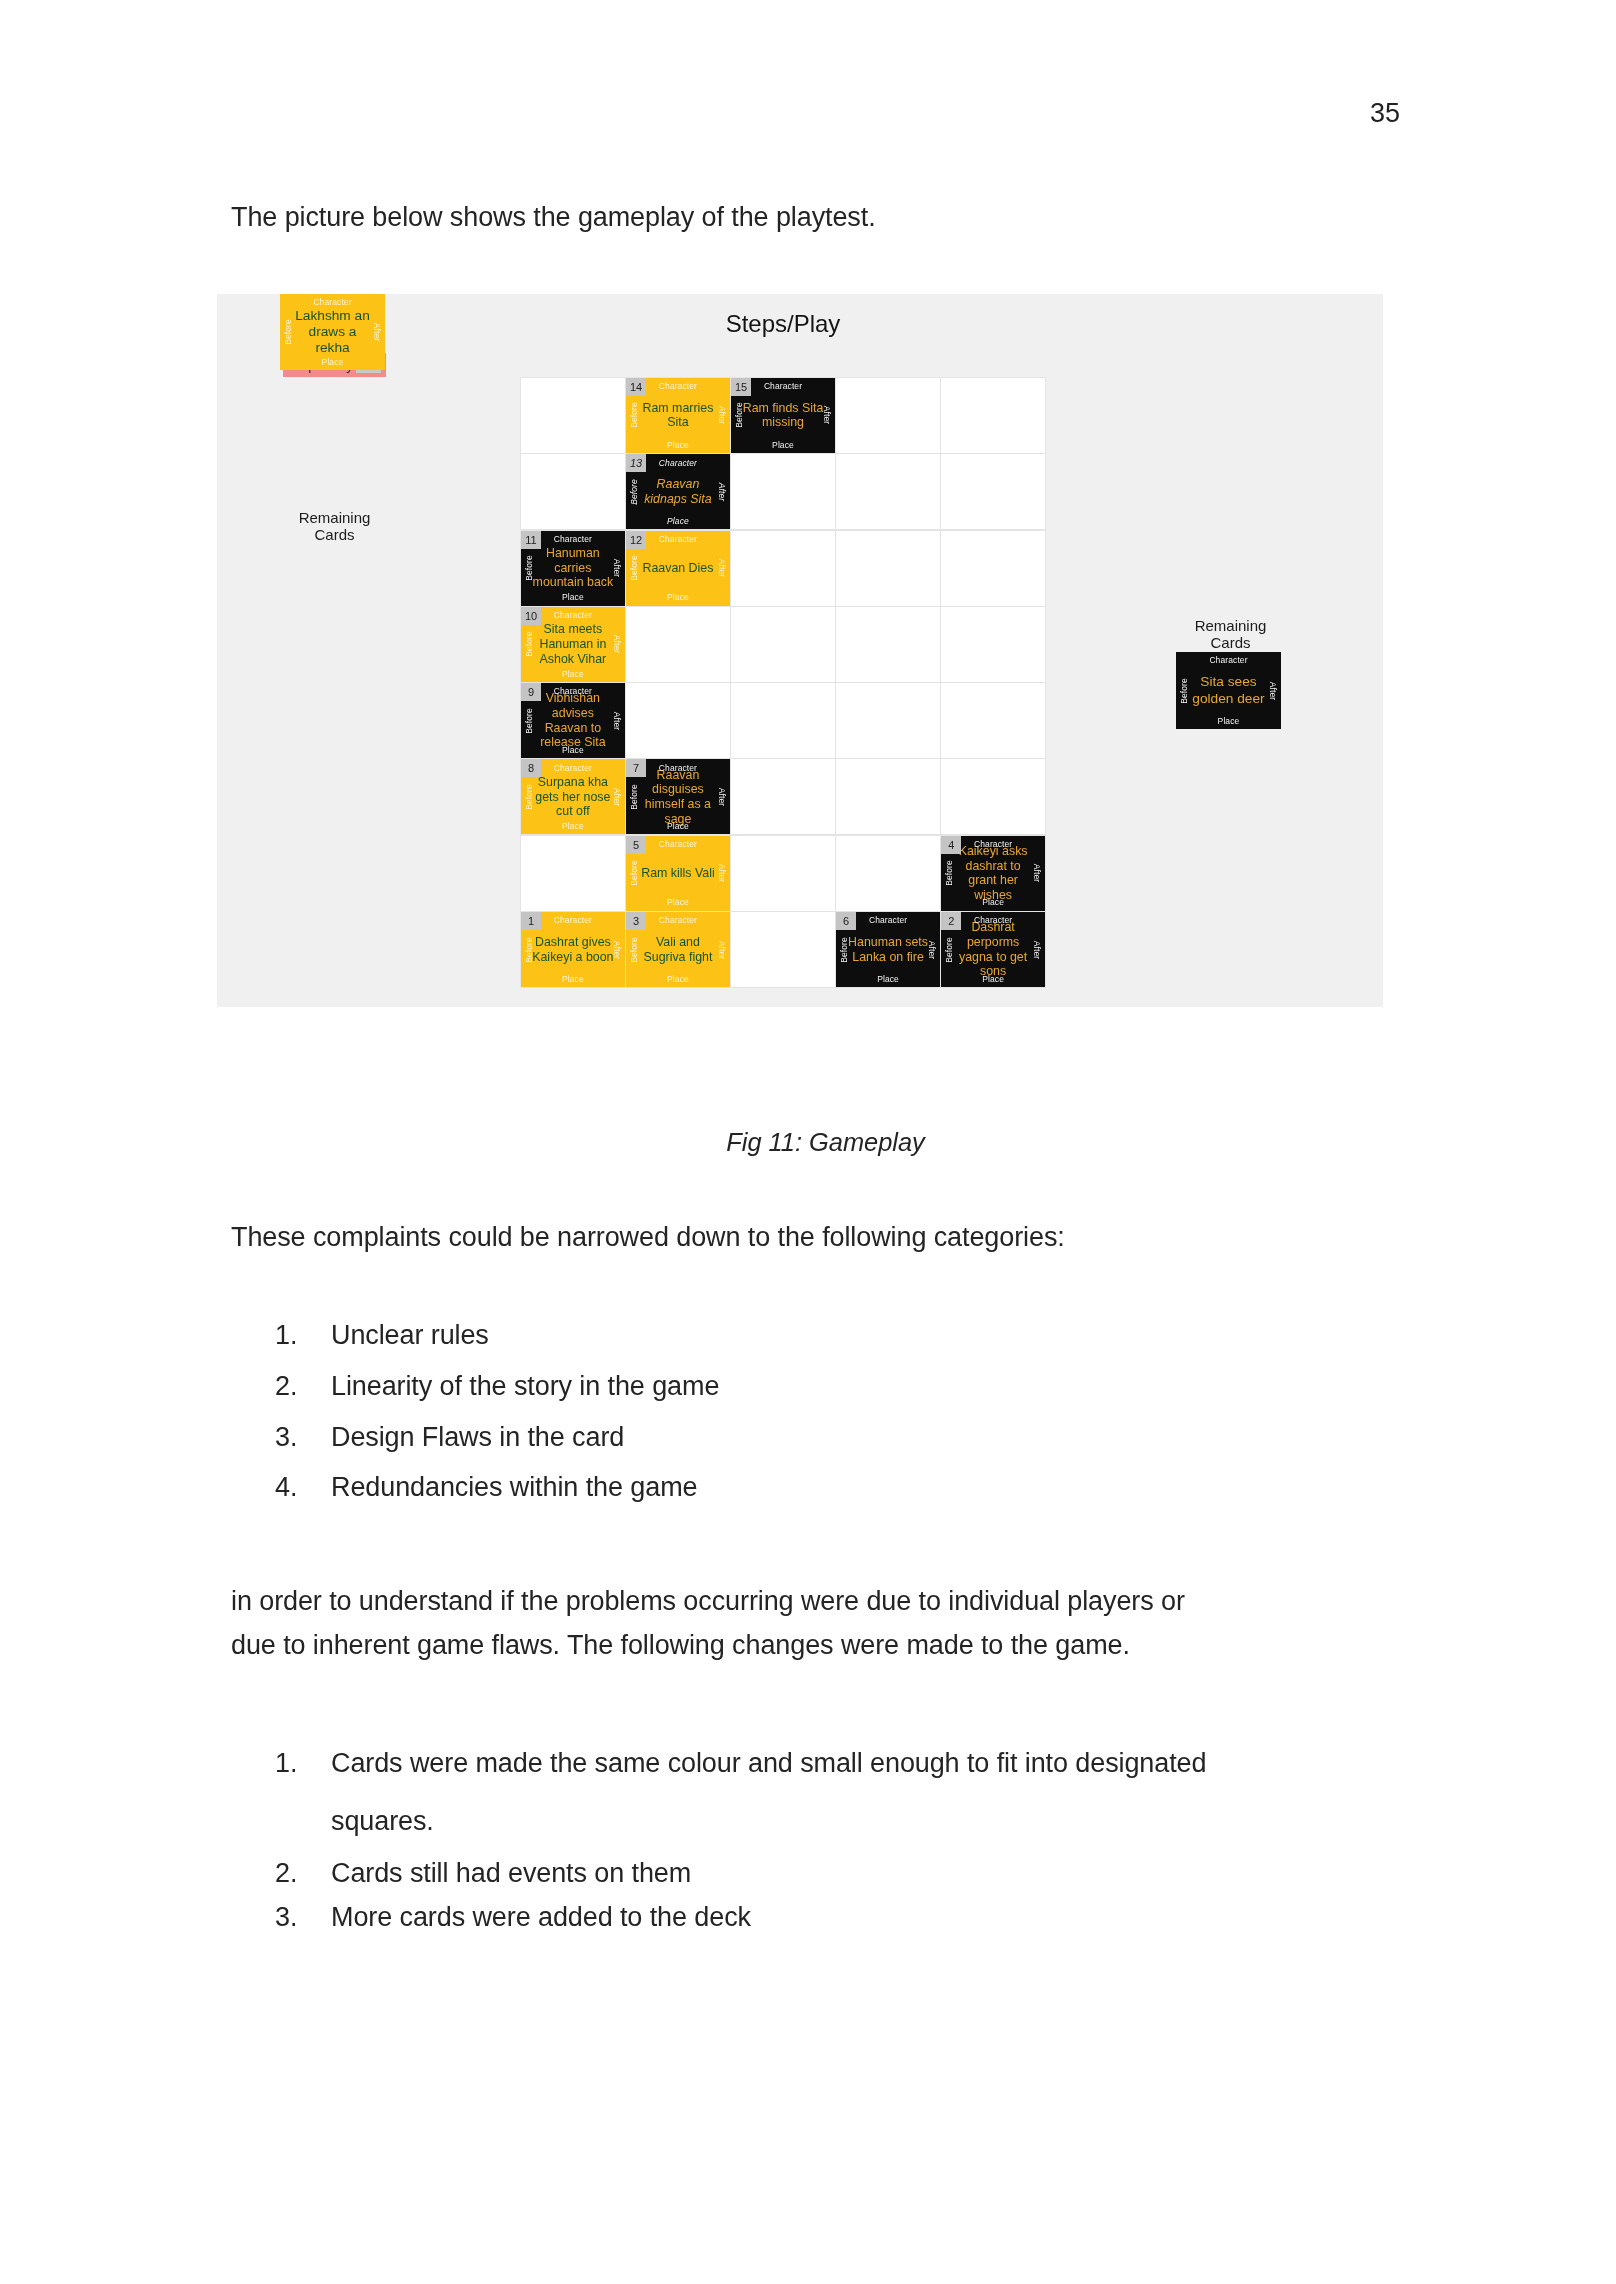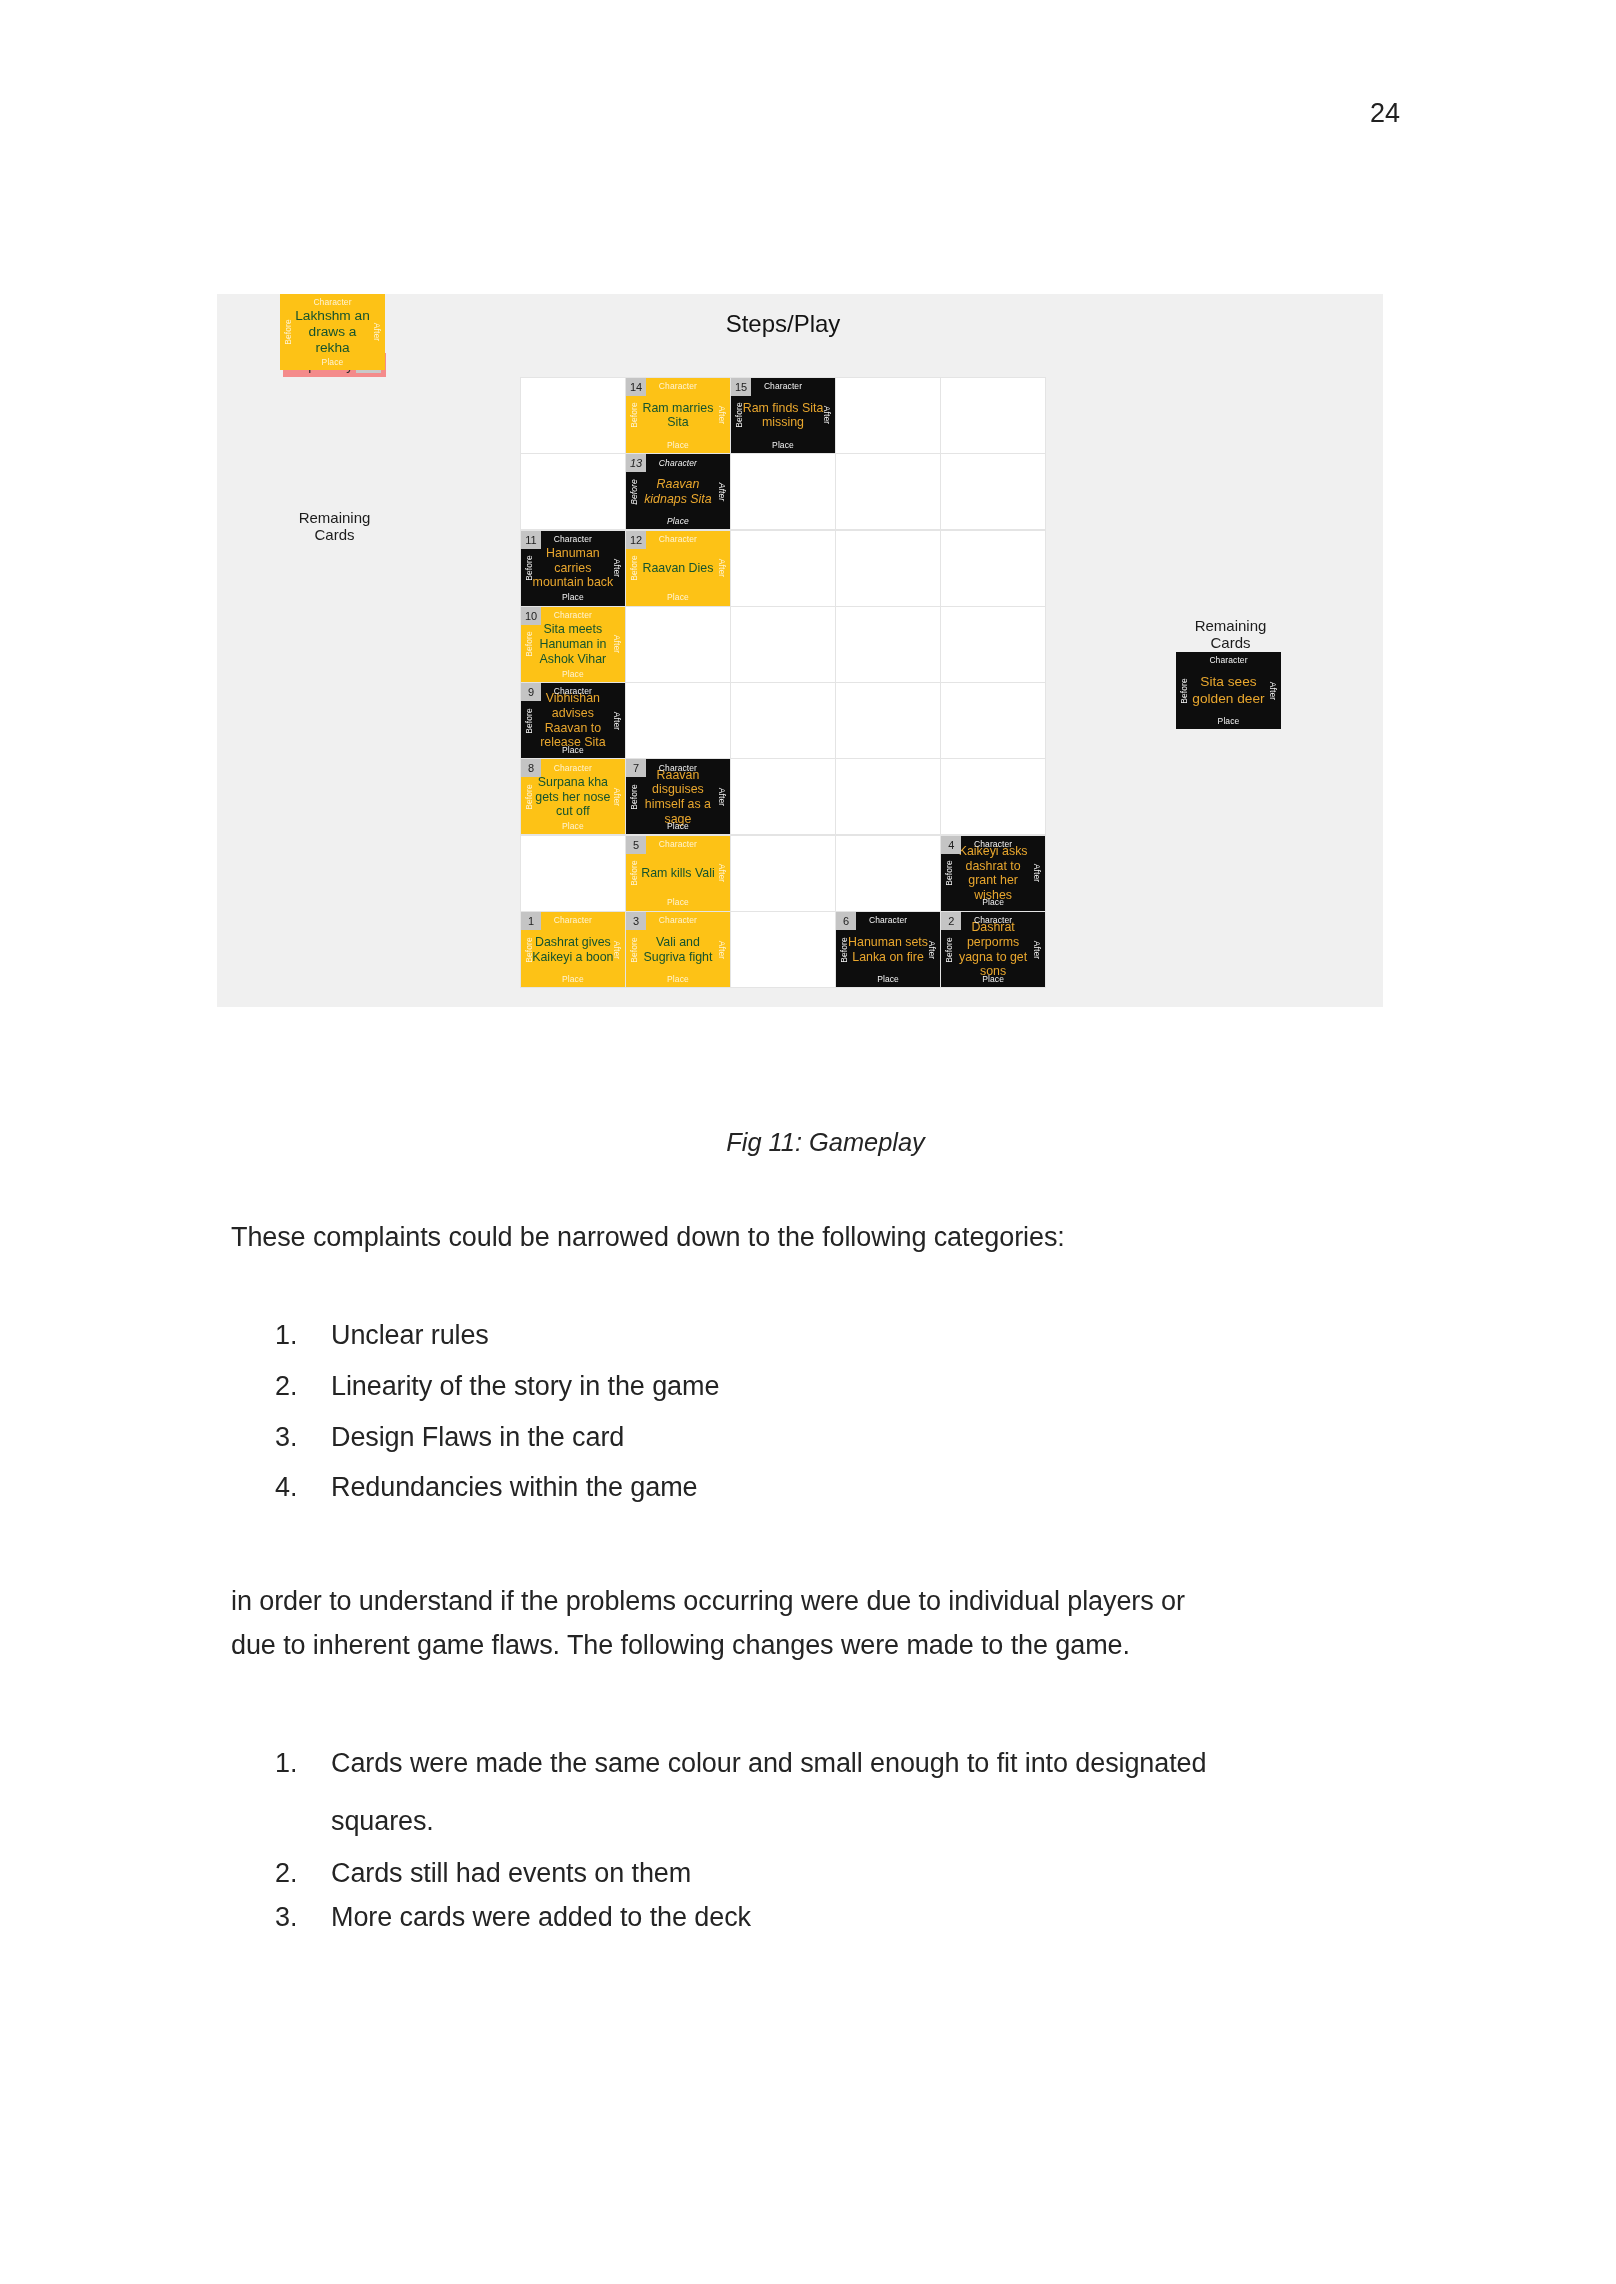--- a/index.html
+++ b/index.html
@@ -74,21 +74,22 @@
   #changes-list .list-row:nth-of-type(1) { top:1748px; }
   #changes-list .list-row:nth-of-type(2) { top:1806px; }
   #changes-list .list-row:nth-of-type(3) { top:1858px; }
   #changes-list .list-row:nth-of-type(4) { top:1902px; }
 </style>
 </head>
 <body>
 
 <div class="page">
 
-  <div id="page-number">24</div>
+  <div id="page-number">35</div>
+  <div id="intro" class="body-text">The picture below shows the gameplay of the playtest.</div>
 
   <div class="figure">
     <div class="fig-title">Steps/Play</div>
 
     <div class="steps-badge">
       <span class="sb-label">Steps/Play</span>
       <span class="sb-count">15</span>
     </div>
 
     <div id="left-heading" class="panel-heading">Remaining Cards</div>

